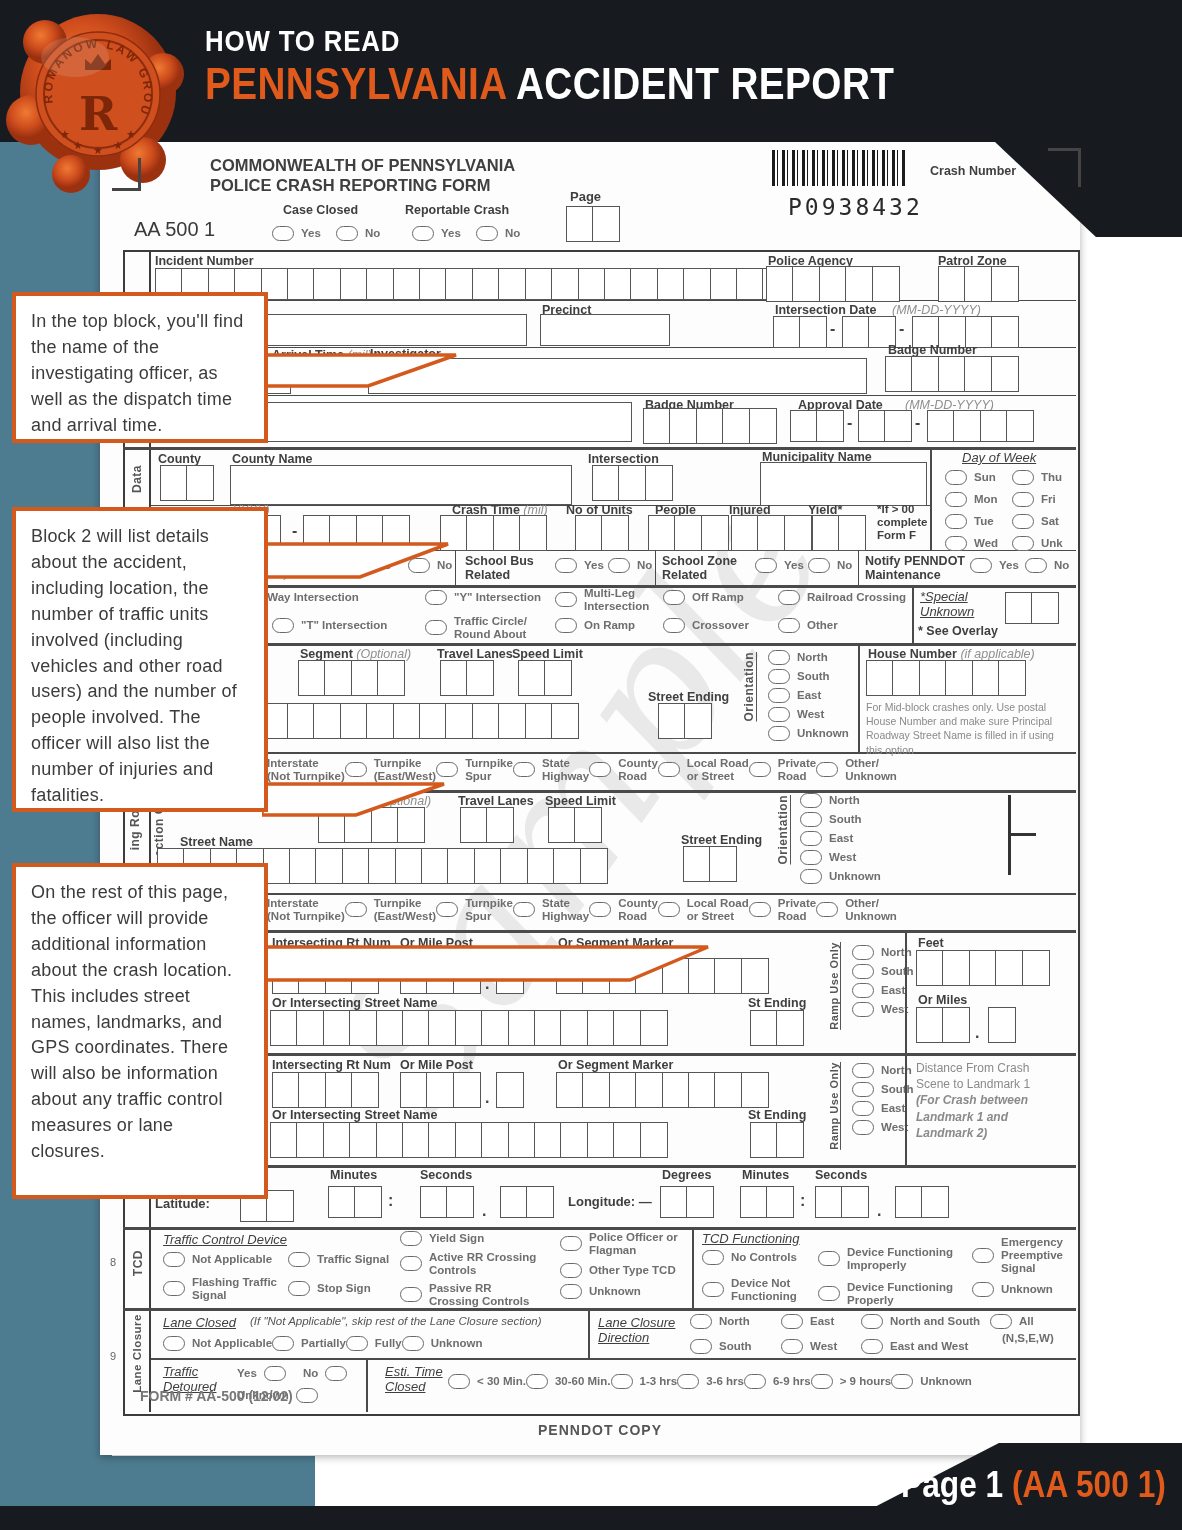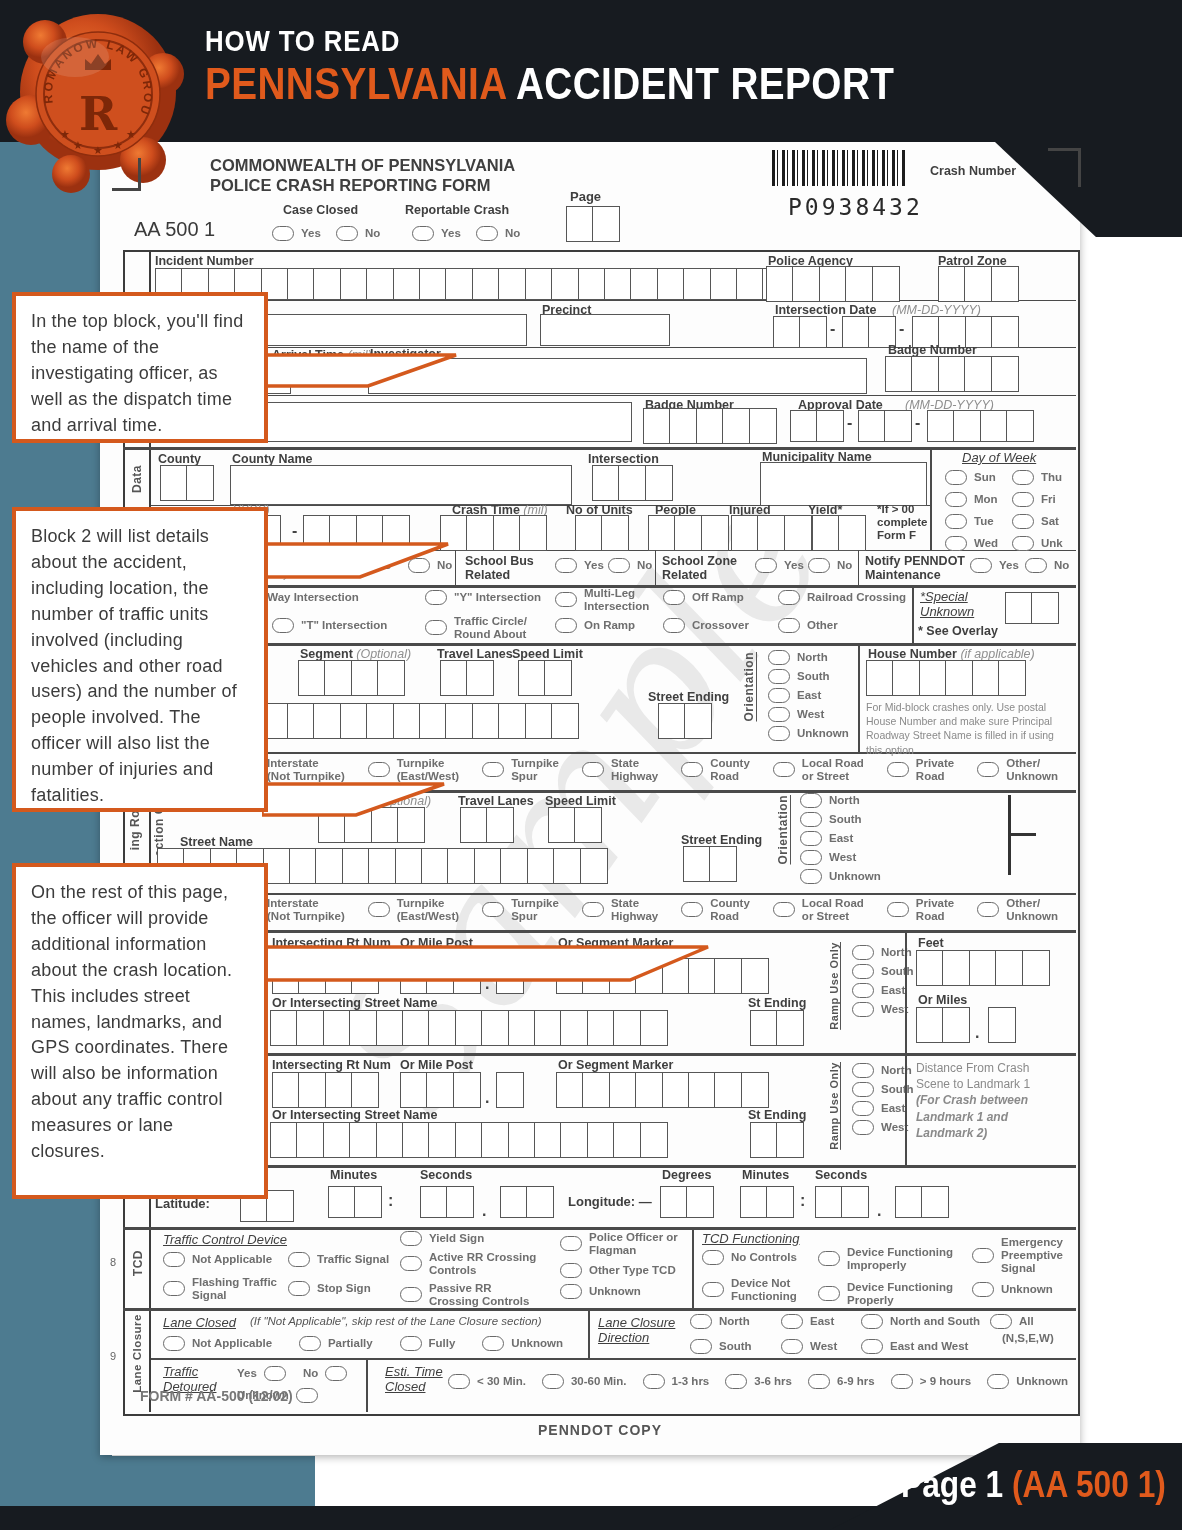--- a/index.html
+++ b/index.html
@@ -27,21 +27,21 @@
   .ttl{font-weight:normal;font-style:italic;font-size:13px;color:#3f3f3f;text-decoration:underline;white-space:pre-line}
   .cellrow{display:flex}
   .cell{width:26px;height:34px;border:1.6px solid #565656;margin-left:-1.6px;background:#fff;flex:none}
   .cellrow .cell:first-child{margin-left:0}
   .sm .cell{height:30px}
   .bigbox{border:1.6px solid #565656;background:#fff}
   .oval{width:20px;height:13px;border:1.8px solid #6a6a6a;border-radius:9px;background:#fff;flex:none;display:inline-block}
   .opt{display:inline-flex;align-items:center;gap:7px}
   .olbl{font-weight:bold;font-size:11.5px;line-height:1.12;color:#6e6e6e;white-space:pre-line}
   .vstack{display:flex;flex-direction:column;align-items:flex-start}
-  .sb{display:flex;justify-content:space-between;align-items:flex-start}
+  .sb{display:flex;align-items:flex-start}
   .vlbl{writing-mode:vertical-rl;transform:rotate(180deg);font-weight:bold;font-size:12px;color:#555;letter-spacing:.5px}
   .line{background:#4a4a4a}
   .dash{font-weight:bold;font-size:16px;color:#444}
   .border-outer{left:123px;top:250px;width:953px;height:1162px;border:2.5px solid #3c3c3c}
   .stripline{left:149px;top:250px;width:2px;height:1162px;background:#3c3c3c}
   .corner{border-color:#444}
   .note{font-size:10.5px;color:#8a8a8a;line-height:1.35}
   
   .callout{position:absolute;left:12px;width:256px;background:#fff;border:4px solid #d4591d;padding:13px 15px;font-size:18px;line-height:1.44;letter-spacing:.2px;color:#3c3c3c;z-index:31;box-sizing:border-box}
   .arm{position:absolute;z-index:30}

